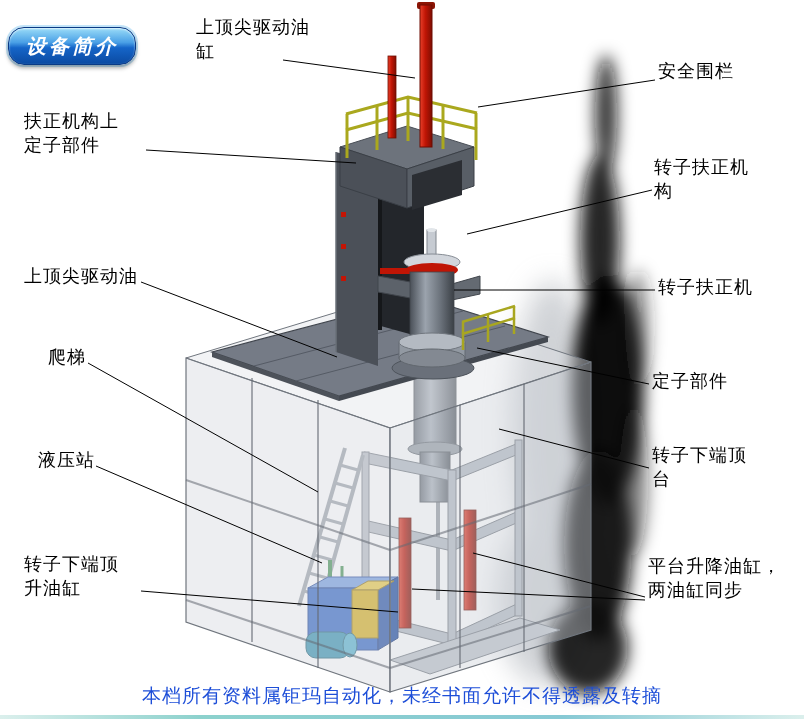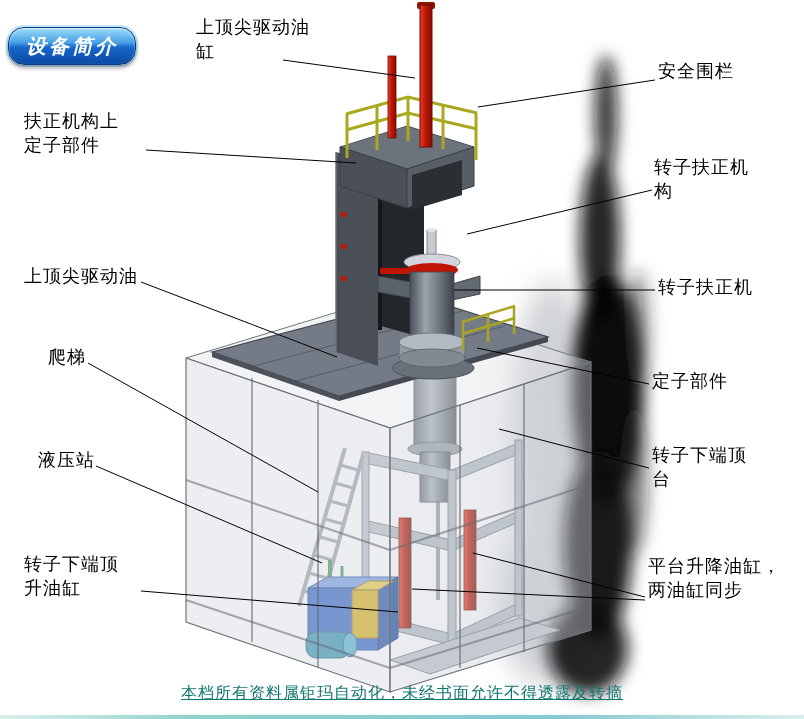--- a/index.html
+++ b/index.html
@@ -18,23 +18,22 @@
     position:absolute; left:8px; top:27px; width:128px; height:38px;
     border-radius:16px; border:1px solid #0a3a85;
     background:linear-gradient(180deg,#9adcf8 0%, #4aa0e6 40%, #1565c8 55%, #0b4aa2 100%);
     box-shadow:0 3px 4px rgba(0,0,0,0.35), inset 0 1px 2px rgba(255,255,255,0.75), 0 0 0 2px rgba(150,210,245,0.55);
     color:#fff; font-size:20px; font-weight:bold; font-style:italic;
     display:flex; align-items:center; justify-content:center; letter-spacing:3px;
     font-family:"Liberation Sans", sans-serif;
   }
   .footer {
     position:absolute; left:0; right:0; top:683px; text-align:center;
-    font-size:16px; color:#0f766e; letter-spacing:1px;
+    font-size:19px; color:#1d4ed8; letter-spacing:1px;
     font-family:"Liberation Serif", serif;
-    text-decoration:underline;
   }
   .bottom-strip {
     position:absolute; left:0; right:0; bottom:0; height:4px; opacity:0.75;
     background:linear-gradient(90deg,#cfeae6,#66c2bc 25%,#5fb7c6 70%,#cfeae6);
   }
 </style>
 </head>
 <body>
 
 <svg class="diagram-svg" viewBox="0 0 804 719" aria-hidden="true">

